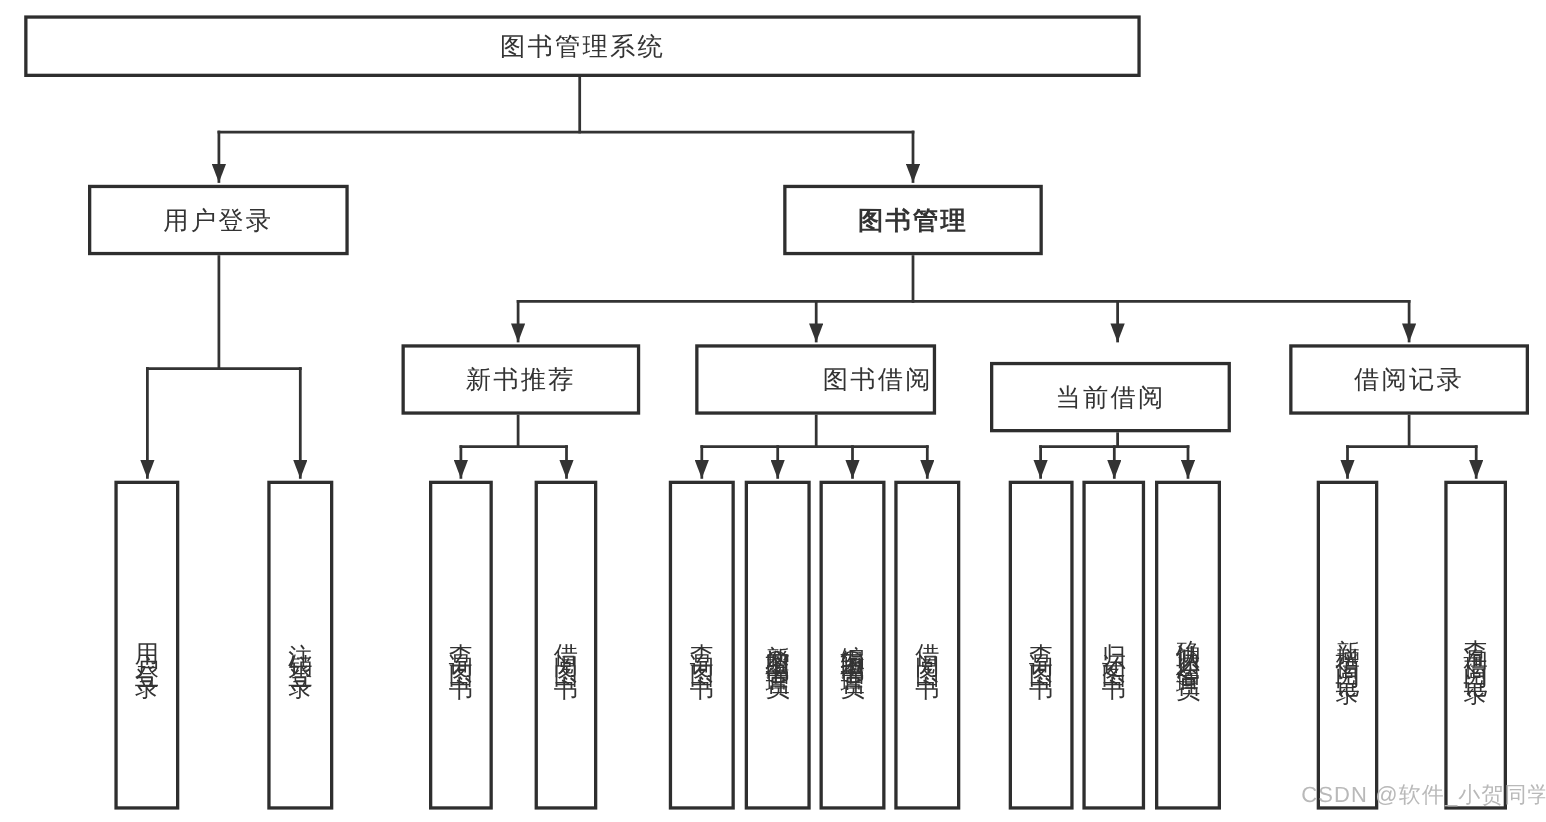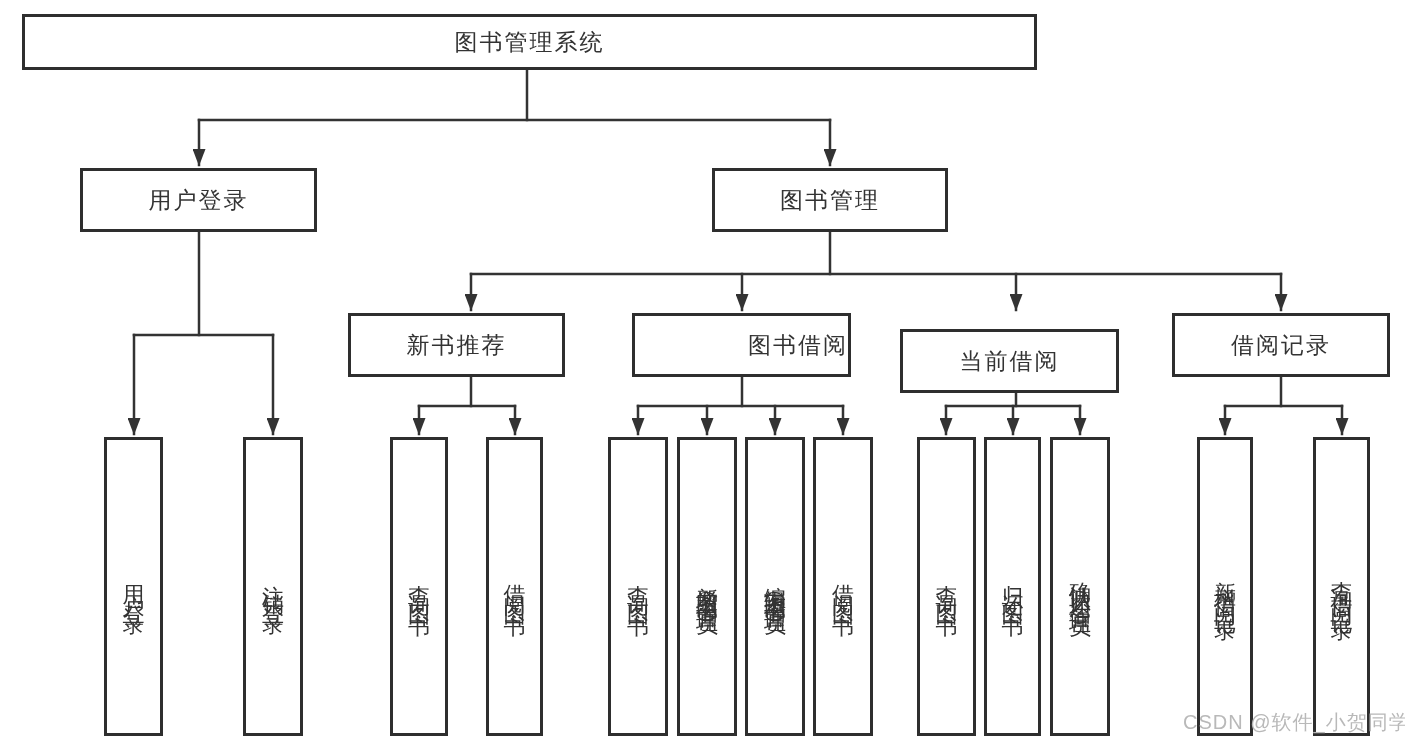--- a/index.html
+++ b/index.html
@@ -113,25 +113,25 @@
     <path class="ln" d="M1342,406 L1342,434" marker-end="url(#ah)"></path>
   </svg>
 
   <div class="box h" style="left:22px; top:14px; width:1015px; height:56px;">
     <span>图书管理系统</span>
   </div>
 
   <div class="box h" style="left:80px; top:168px; width:237px; height:64px;">
     <span>用户登录</span>
   </div>
-  <div class="box h" style="left:712px; top:168px; width:236px; height:64px;">
+  <div class="box h" style="left:712px; top:168px; width:236px; height:64px;font-weight:bold;">
     <span>图书管理</span>
   </div>
 
-  <div class="box h" style="left:348px; top:313px; width:217px; height:64px;">
+  <div class="box h" style="left:365px; top:313px; width:217px; height:64px;">
     <span>新书推荐</span>
   </div>
   <div class="box h" style="left:632px; top:313px; width:219px; height:64px;justify-content:flex-end;">
     <span>图书借阅</span>
   </div>
   <div class="box h" style="left:900px; top:313px; width:219px; height:64px;margin-top:16px;">
     <span>当前借阅</span>
   </div>
   <div class="box h" style="left:1172px; top:313px; width:218px; height:64px;">
     <span>借阅记录</span>

